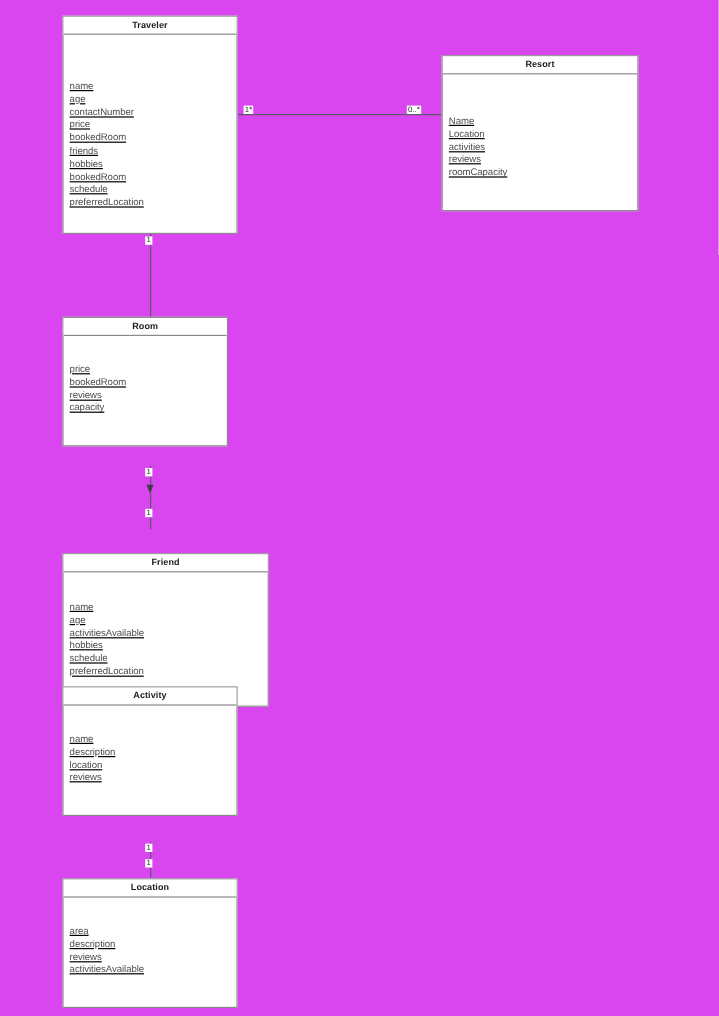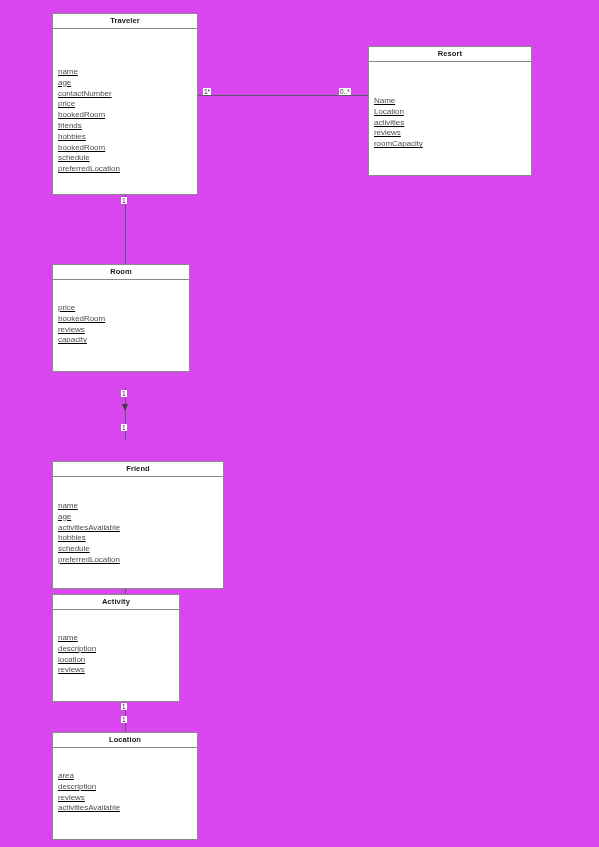--- a/index.html
+++ b/index.html
@@ -152,21 +152,21 @@
         <li>name</li>
         <li>age</li>
         <li>activitiesAvailable</li>
         <li>hobbies</li>
         <li>schedule</li>
         <li>preferredLocation</li>
       </ul>
     </div>
   </div>
 
-  <div class="uml-class" style="left:52px; top:594px; width:128px; height:108px;">
+  <div class="uml-class" style="left:52px; top:572px; width:146px; height:108px;">
     <div class="uml-class-header">Activity</div>
     <div class="uml-class-body">
       <ul class="attr-list" style="top:23px;">
         <li>name</li>
         <li>description</li>
         <li>location</li>
         <li>reviews</li>
       </ul>
     </div>
   </div>

